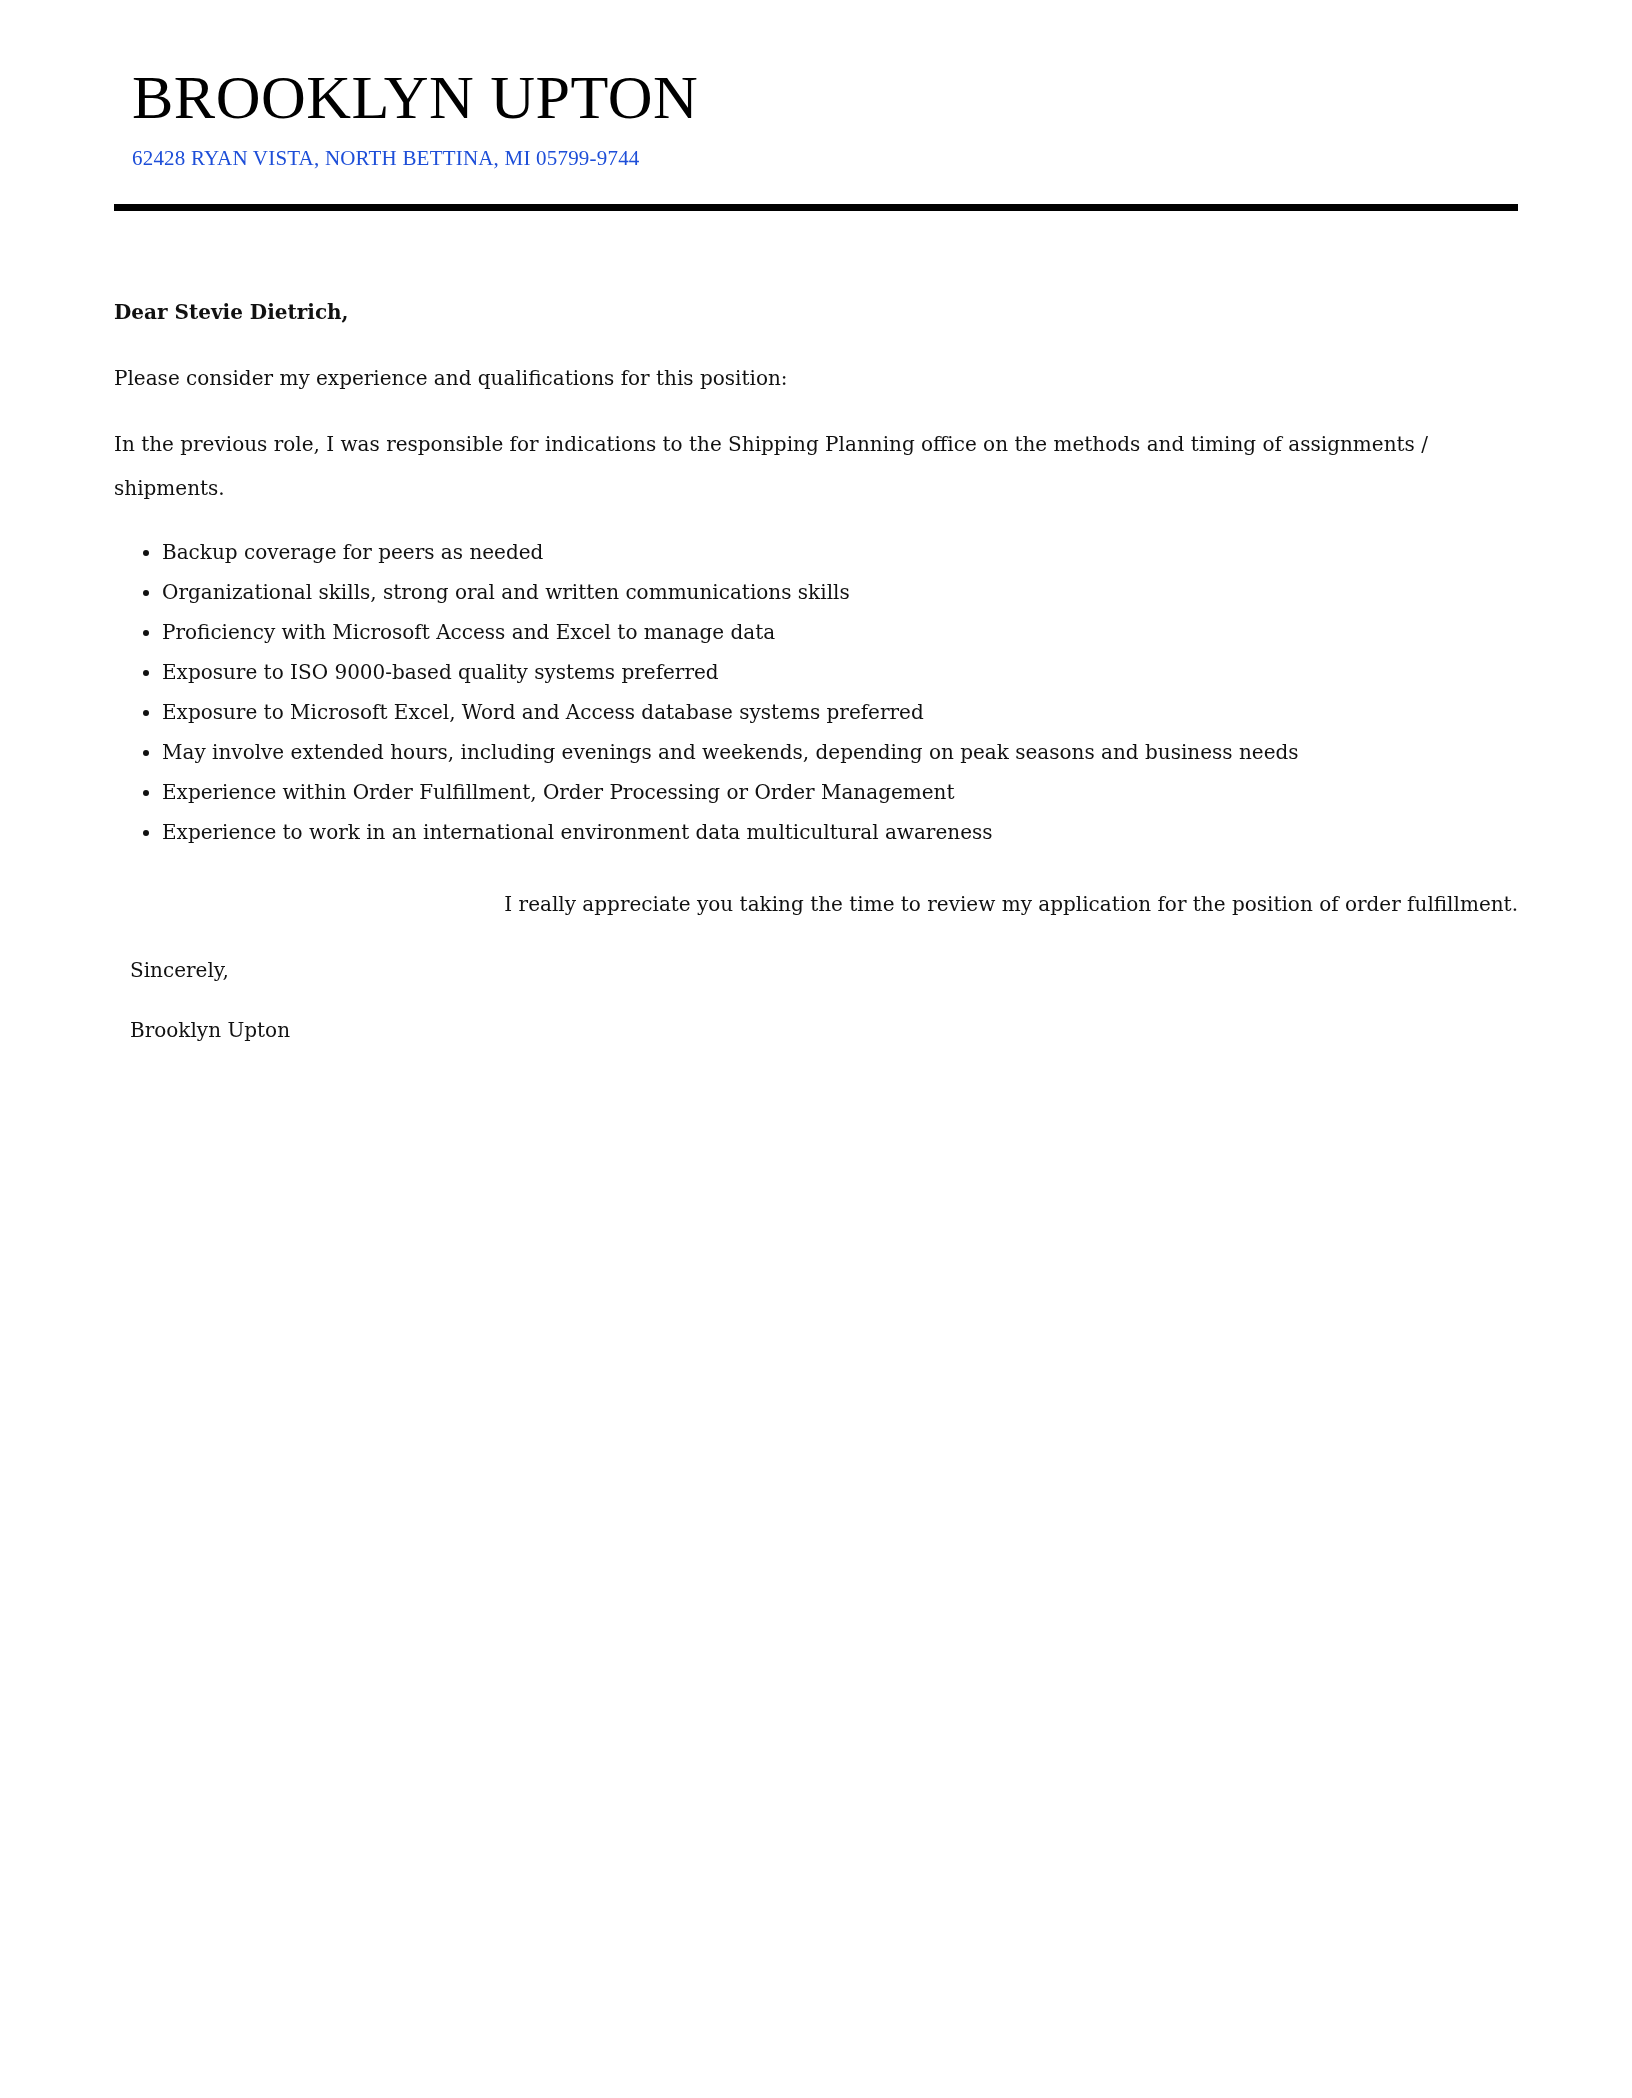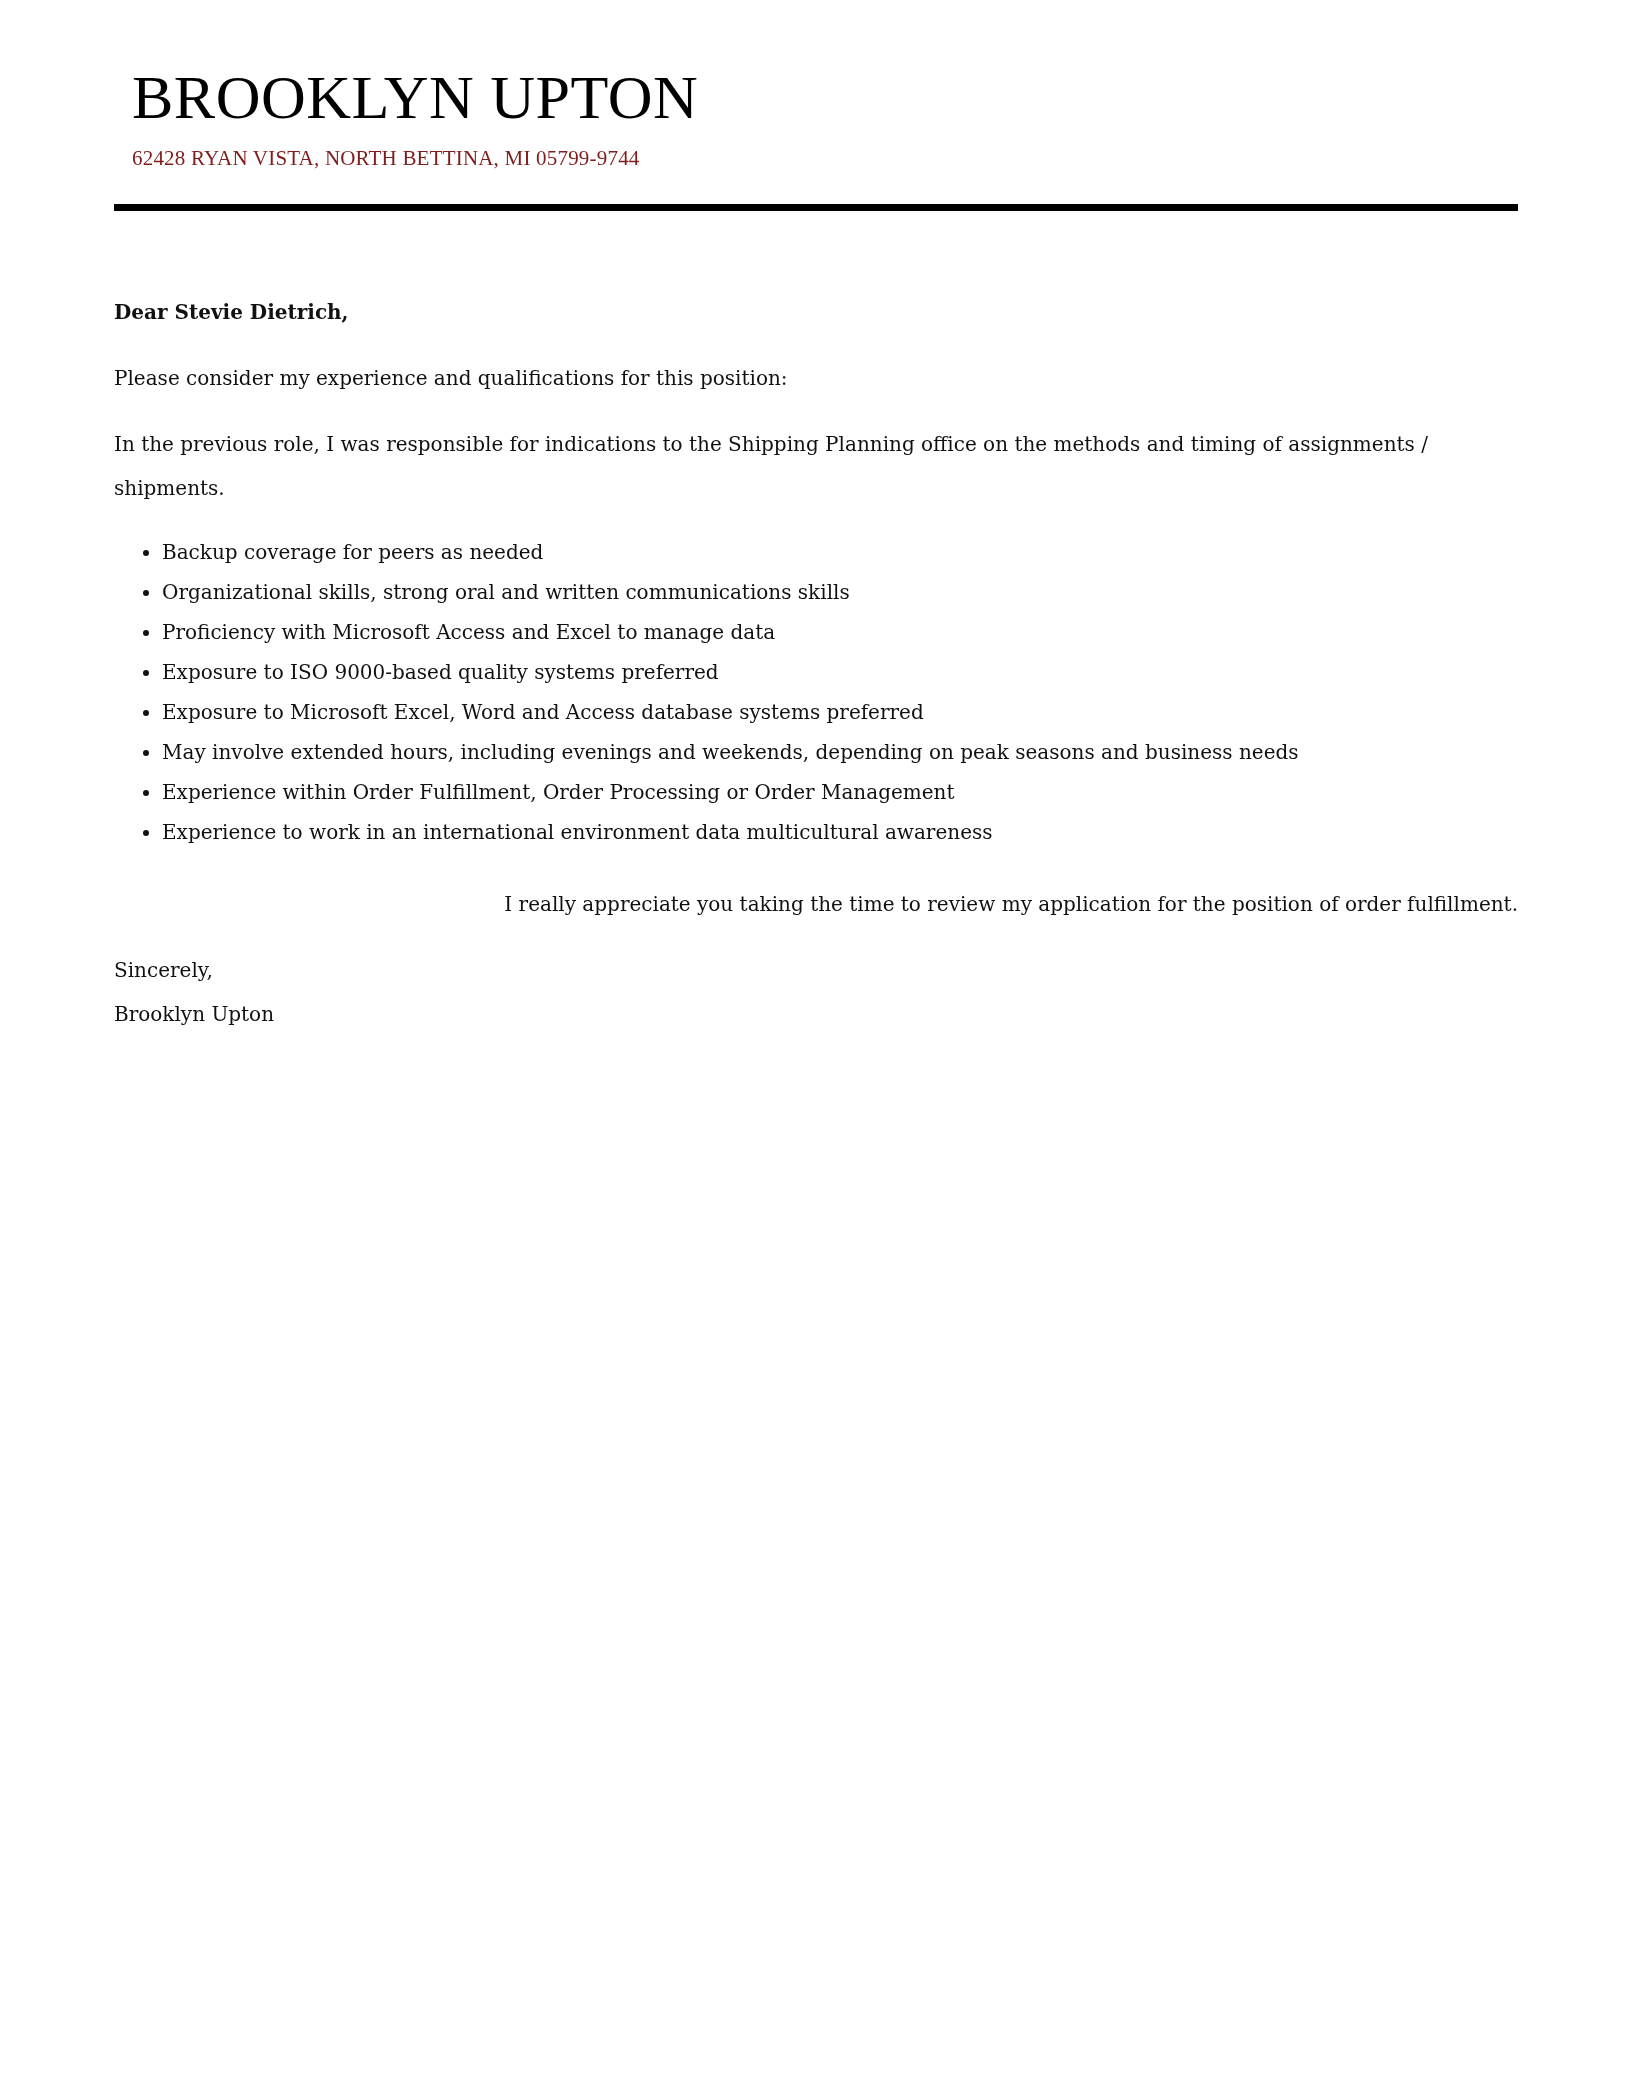--- a/index.html
+++ b/index.html
@@ -32,21 +32,21 @@
       line-height: 1;
       margin: 0;
       letter-spacing: 0.5px;
       color: #000;
     }
     .address {
       font-family: "Liberation Serif", "DejaVu Serif", serif;
       font-size: 21px;
       line-height: 1;
       margin-top: 20px;
-      color: #7f1d1d;
+      color: #1d4ed8;
       letter-spacing: 0.2px;
     }
     .rule {
       position: absolute;
       left: 0;
       top: 204px;
       width: 1404px;
       height: 7px;
       background: #000000;
     }
@@ -74,21 +74,21 @@
     ul.quals li {
       margin: 0;
       padding-left: 0;
     }
     .closing {
       font-weight: normal;
       margin: 30px 0 22px 16px;
       text-align: right;
     }
     .signoff {
-      margin: 0;
+      margin: 16px;
     }
   </style>
 </head>
 <body>
 
 <div class="page">
   <div class="header">
     <h1 class="name">BROOKLYN UPTON</h1>
     <div class="address">62428 RYAN VISTA, NORTH BETTINA, MI 05799-9744</div>
   </div>

